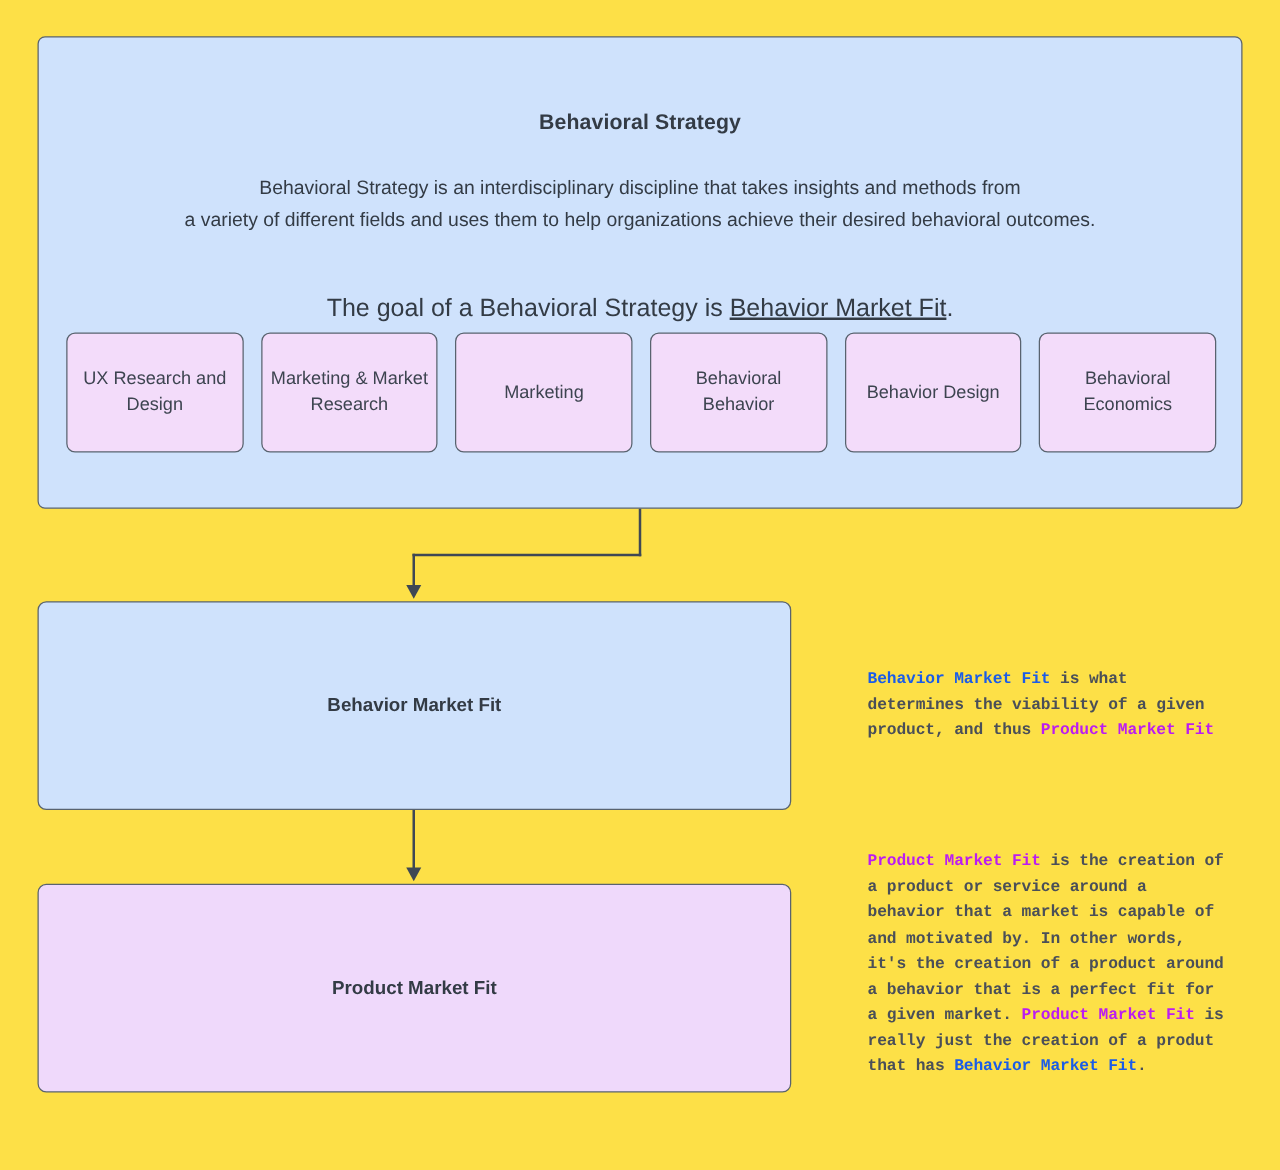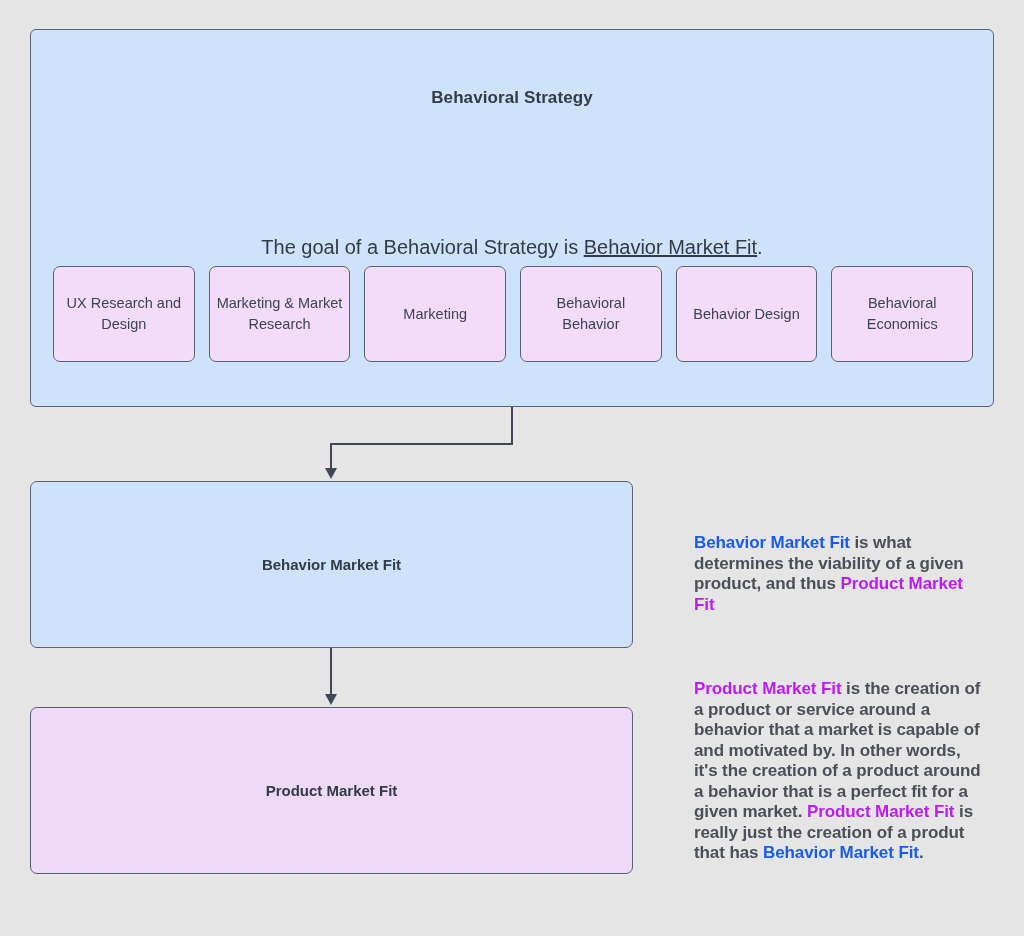--- a/index.html
+++ b/index.html
@@ -14,21 +14,21 @@
     overflow: hidden;
     font-family: "Liberation Sans", sans-serif;
     -webkit-font-smoothing: antialiased;
   }
 
   #canvas {
     position: absolute;
     left: 0; top: 0;
     width: 1024px;
     height: 936px;
-    background: #e5e5e5;
+    background: #fde047;
   }
 
   
   .strategy-container {
     position: absolute;
     left: 30px;
     top: 29px;
     width: 964px;
     height: 378px;
     box-sizing: border-box;
@@ -166,39 +166,44 @@
     border-right: 6px solid transparent;
     border-top: 11px solid #3f4854;
   }
   .arrow-1 { left: 325px; top: 468px; }
   .arrow-2 { left: 325px; top: 694px; }
 
   
   .annotation {
     position: absolute;
     color: #4a4f58;
-    font-size: 17px;
+    font-size: 13px;
     line-height: 20.5px;
     font-weight: bold;
     letter-spacing: -0.1px;
+    font-family: Liberation Mono, monospace;
   }
   .ann-1 { left: 694px; top: 533px; width: 290px; }
   .ann-2 { left: 694px; top: 679px; width: 292px; }
   .kw-blue    { color: #1a5ce8; }
   .kw-magenta { color: #bb1cf2; }
 </style>
 </head>
 <body>
 
 <div id="canvas">
 
   <div class="strategy-container">
 
     <div class="strategy-title">Behavioral Strategy</div>
 
+    <div class="strategy-desc">
+      <div>Behavioral Strategy is an interdisciplinary discipline that takes insights and methods from</div>
+      <div>a variety of different fields and uses them to help organizations achieve their desired behavioral outcomes.</div>
+    </div>
 
     <div class="strategy-goal">
       <span>The goal of a Behavioral Strategy is </span><u>Behavior Market Fit</u><span>.</span>
     </div>
 
     <div class="discipline-row">
       <div class="discipline-box">UX Research and Design</div>
       <div class="discipline-box">Marketing &amp; Market Research</div>
       <div class="discipline-box">Marketing</div>
       <div class="discipline-box">Behavioral Behavior</div>

